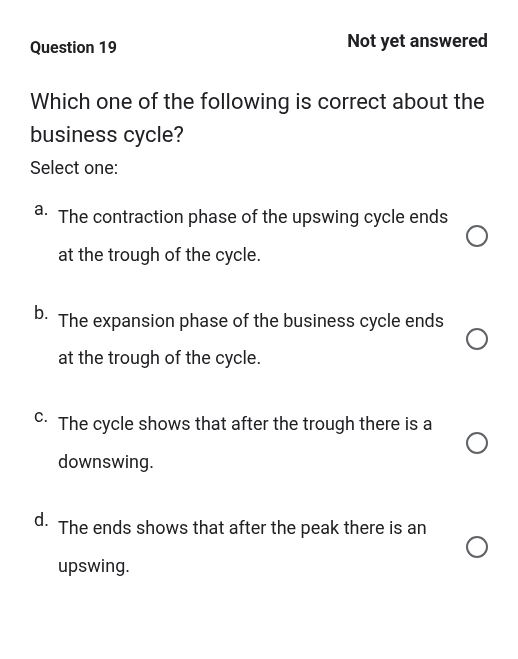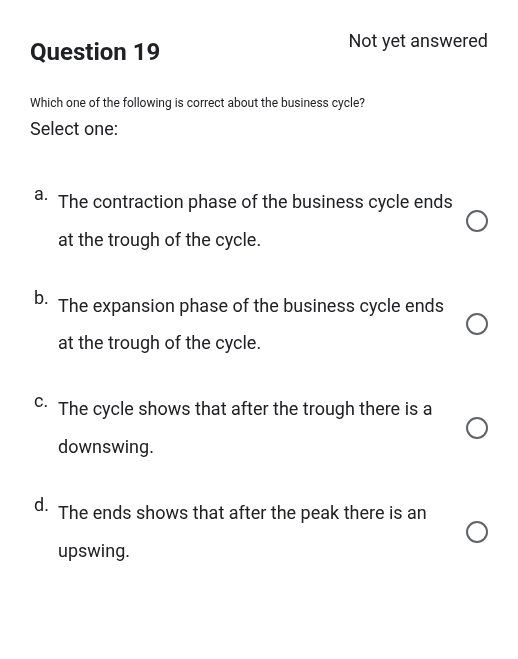--- a/index.html
+++ b/index.html
@@ -15,41 +15,42 @@
       padding: 28px 30px;
       color: #202124;
     }
     .header {
       display: flex;
       justify-content: space-between;
       align-items: flex-start;
       margin-bottom: 28px;
     }
     .question-number {
-      font-size: 24px;
+      font-size: 16px;
       font-weight: 700;
       color: #202124;
       padding-top: 10px;
     }
     .status-block {
       text-align: center;
       font-size: 18px;
       color: #202124;
       line-height: 1.4;
+      font-weight: bold;
     }
     .question-text {
-      font-size: 12px;
+      font-size: 22px;
       color: #202124;
       line-height: 1.5;
       margin-bottom: 6px;
     }
     .select-one {
       font-size: 18px;
       color: #202124;
-      margin-bottom: 44px;
+      margin-bottom: 20px;
     }
     .options {
       list-style: none;
     }
     .option-row {
       display: flex;
       align-items: center;
       justify-content: space-between;
       margin-bottom: 28px;
     }
@@ -90,21 +91,21 @@
   </div>
 </div>
 
 <div class="question-text">Which one of the following is correct about the business cycle?</div>
 <div class="select-one">Select one:</div>
 
 <ul class="options">
   <li class="option-row">
     <div class="option-text-wrap">
       <span class="option-letter">a.</span>
-      <span class="option-text">The contraction phase of the business cycle ends at the trough of the cycle.</span>
+      <span class="option-text">The contraction phase of the upswing cycle ends at the trough of the cycle.</span>
     </div>
     <div class="radio"></div>
   </li>
   <li class="option-row">
     <div class="option-text-wrap">
       <span class="option-letter">b.</span>
       <span class="option-text">The expansion phase of the business cycle ends at the trough of the cycle.</span>
     </div>
     <div class="radio"></div>
   </li>

